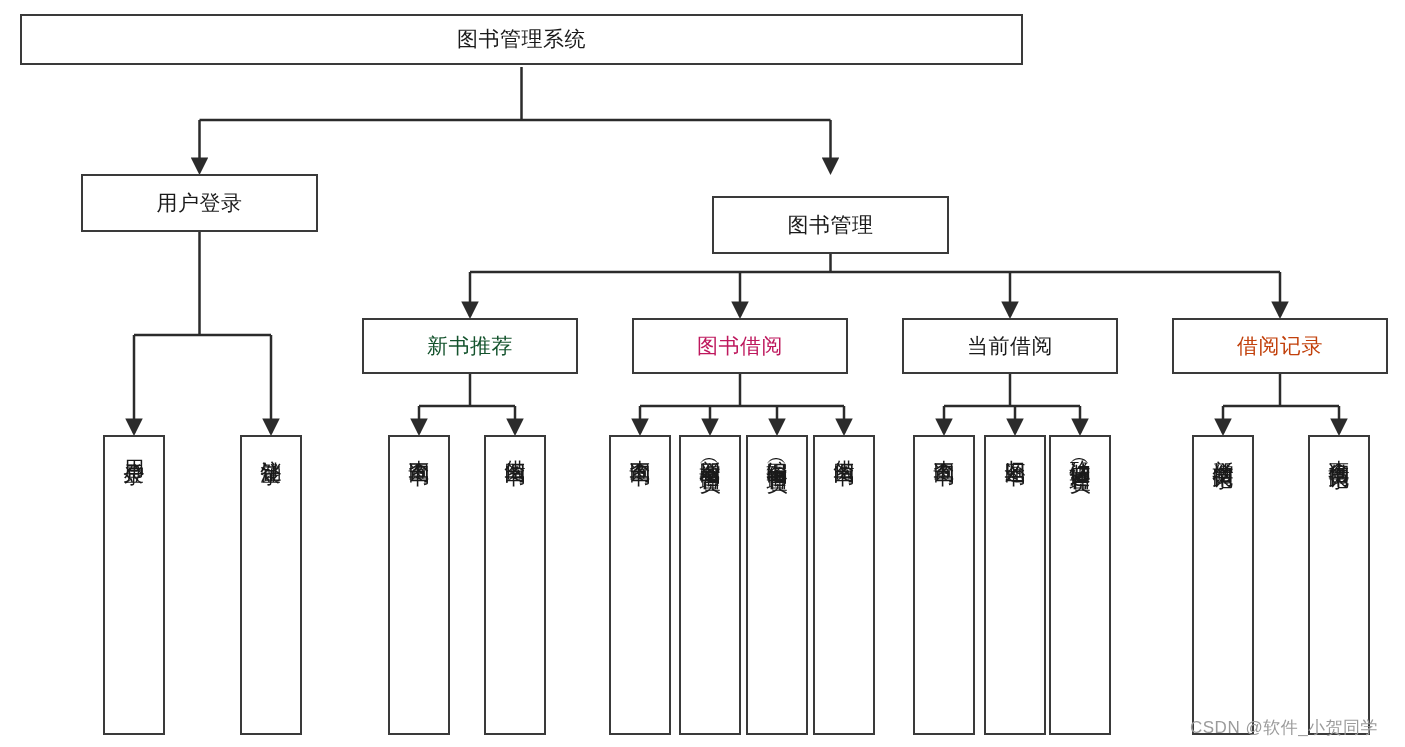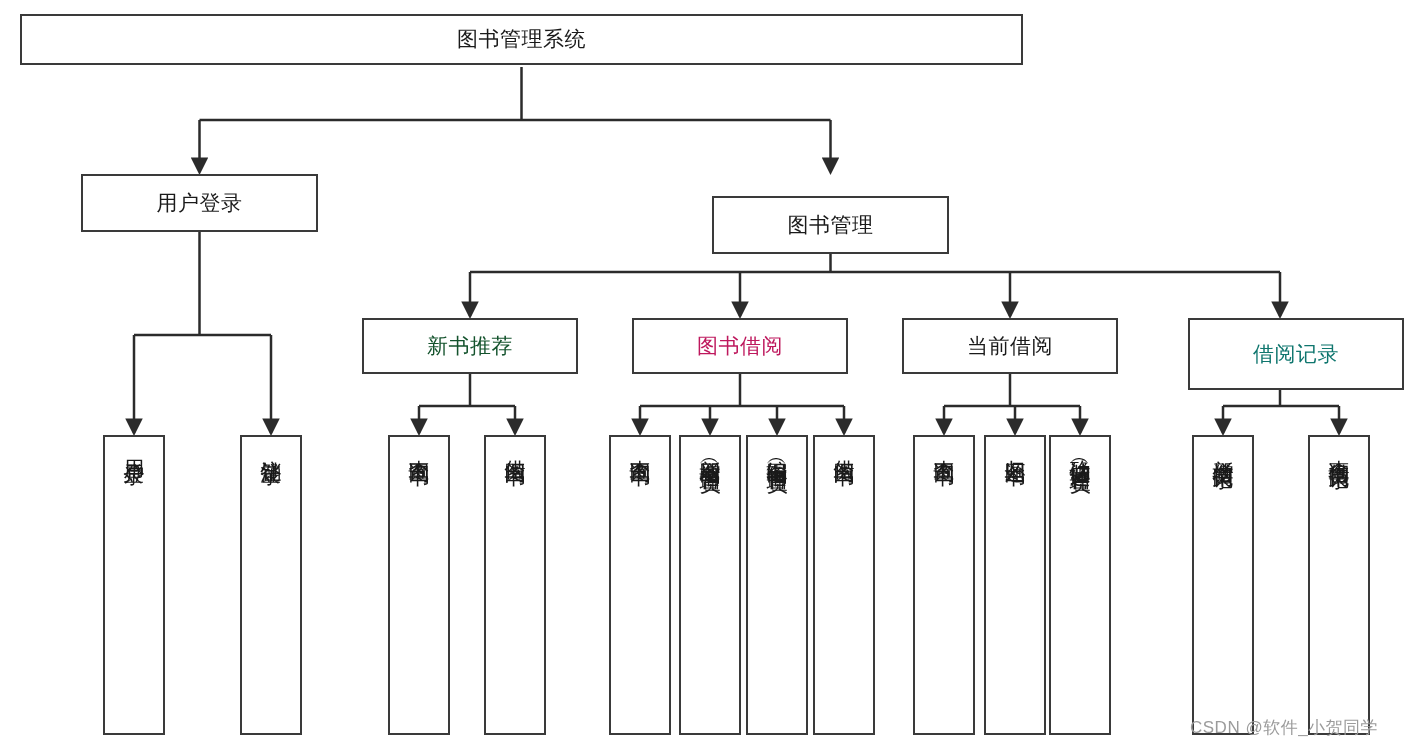--- a/index.html
+++ b/index.html
@@ -124,21 +124,21 @@
       </div>
       <div class="node horizontal" style="left: 362px; top: 318px; width: 216px; height: 56px; border-color: rgb(58, 58, 58); background: rgb(255, 255, 255); color: #14532d;">
         <span class="node-label">新书推荐</span>
       </div>
       <div class="node horizontal" style="left: 632px; top: 318px; width: 216px; height: 56px; border-color: rgb(58, 58, 58); background: rgb(255, 255, 255); color: #be185d;">
         <span class="node-label">图书借阅</span>
       </div>
       <div class="node horizontal" style="left: 902px; top: 318px; width: 216px; height: 56px; border-color: rgb(58, 58, 58); background: rgb(255, 255, 255); color: rgb(26, 26, 26);">
         <span class="node-label">当前借阅</span>
       </div>
-      <div class="node horizontal" style="left: 1172px; top: 318px; width: 216px; height: 72px; border-color: rgb(58, 58, 58); background: rgb(255, 255, 255); color: #0f766e; margin-left: 16px;">
+      <div class="node horizontal" style="left: 1172px; top: 318px; width: 216px; height: 56px; border-color: rgb(58, 58, 58); background: rgb(255, 255, 255); color: #c2410c;">
         <span class="node-label">借阅记录</span>
       </div>
       <div class="node vertical" style="left: 103px; top: 435px; width: 62px; height: 300px; border-color: rgb(58, 58, 58); background: rgb(255, 255, 255); color: rgb(26, 26, 26);">
         <span class="node-label">用户登录</span>
       </div>
       <div class="node vertical" style="left: 240px; top: 435px; width: 62px; height: 300px; border-color: rgb(58, 58, 58); background: rgb(255, 255, 255); color: rgb(26, 26, 26);">
         <span class="node-label">注销登录</span>
       </div>
       <div class="node vertical" style="left: 388px; top: 435px; width: 62px; height: 300px; border-color: rgb(58, 58, 58); background: rgb(255, 255, 255); color: rgb(26, 26, 26);">
         <span class="node-label">查询图书</span>

